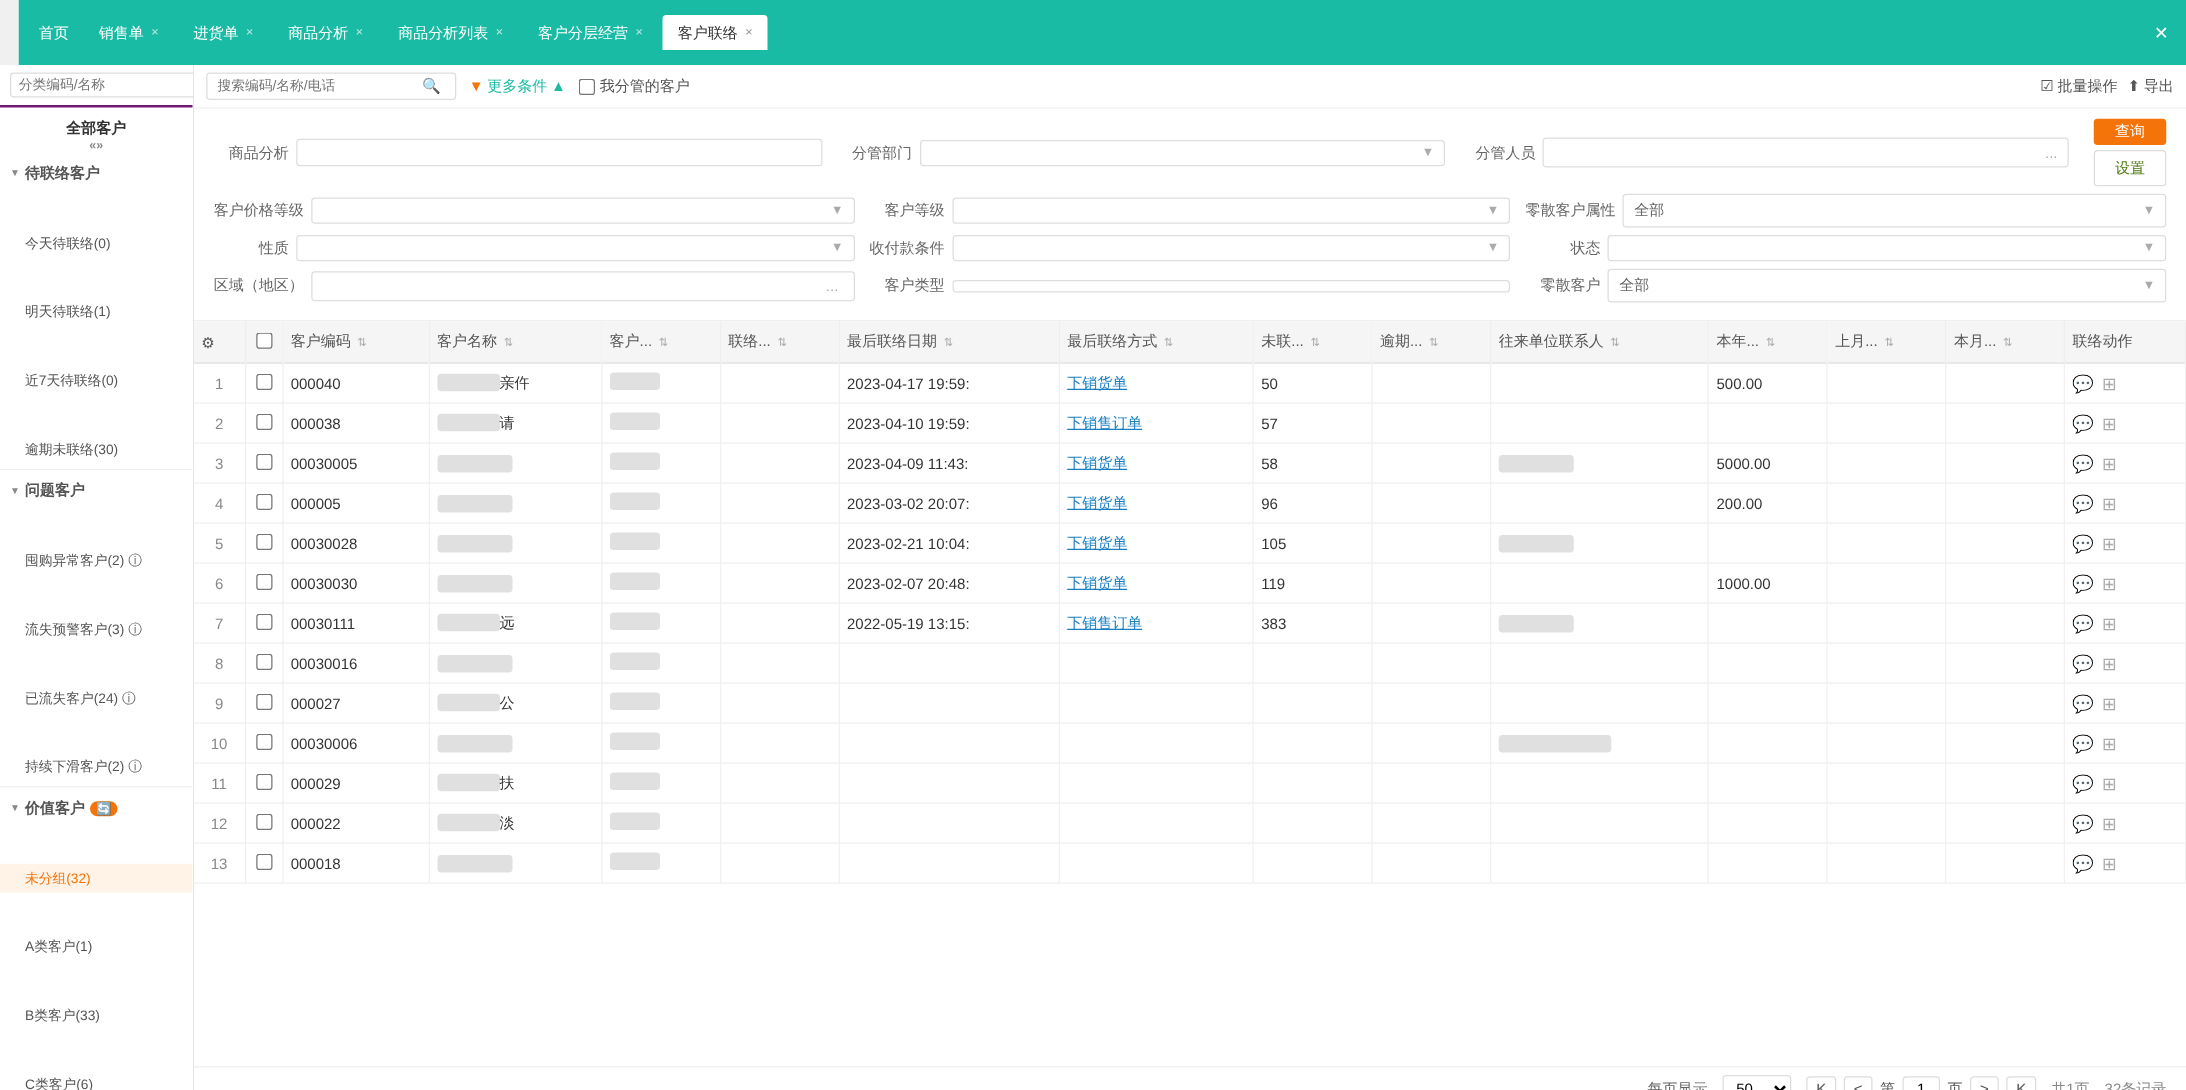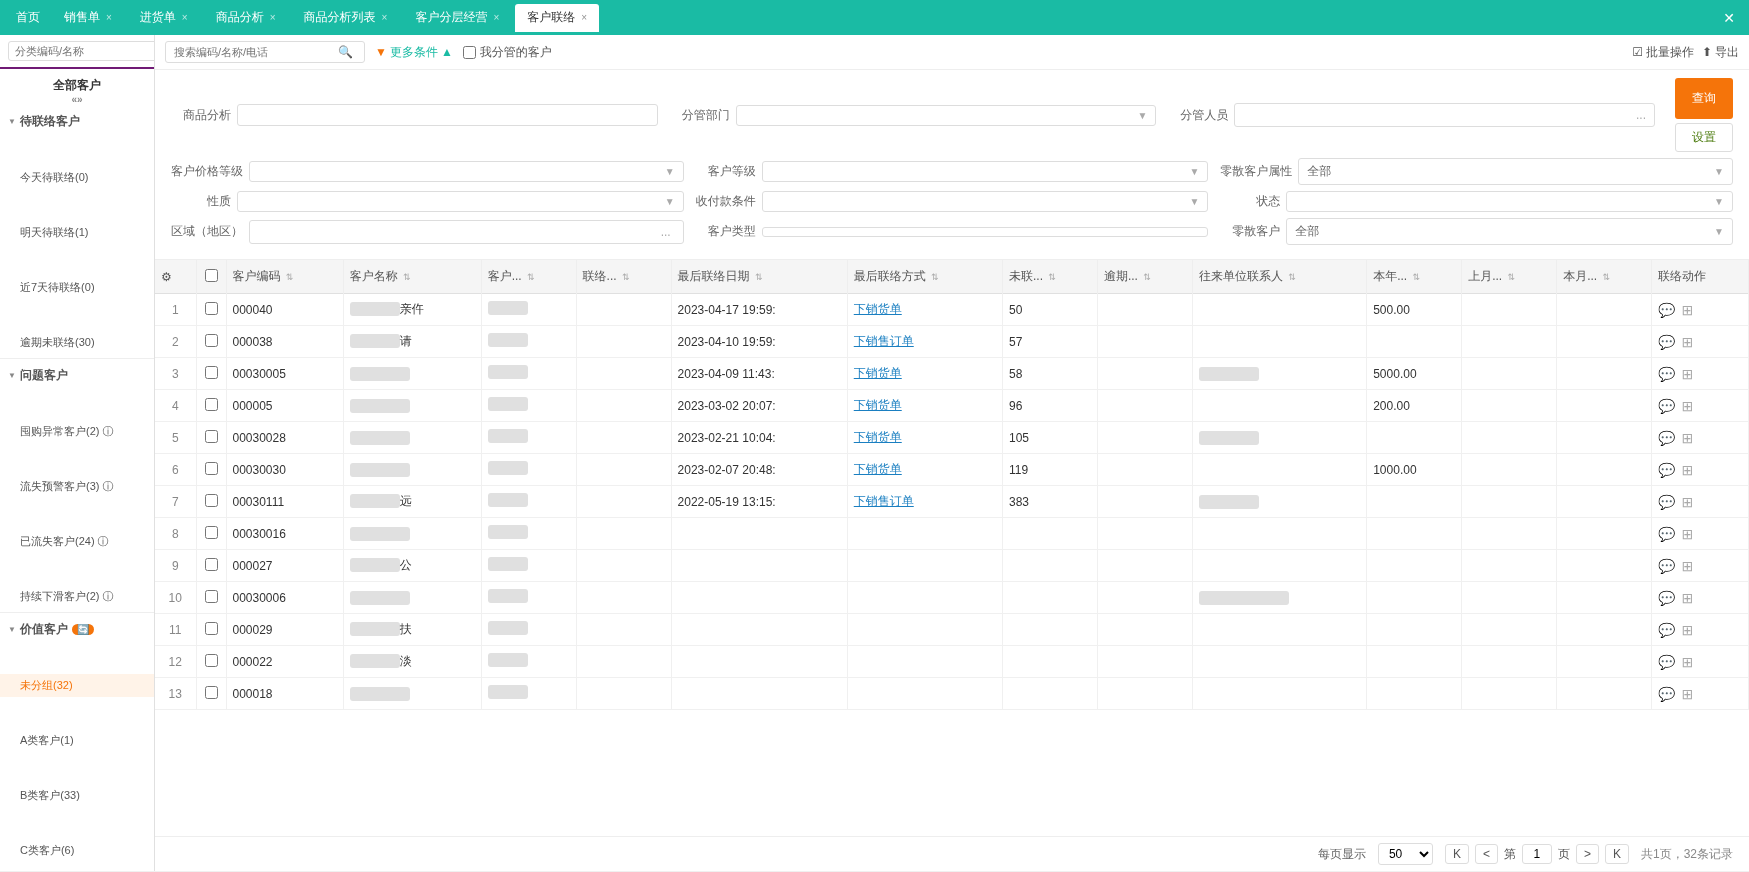--- a/index.html
+++ b/index.html
@@ -3,23 +3,24 @@
   <meta charset="utf-8">
   <style>
     * { box-sizing: border-box; margin: 0; padding: 0; font-family: 'Microsoft YaHei', Arial, sans-serif; font-size: 12px; }
     body { background: #f0f0f0; overflow: hidden; }
 
     
     .top-nav {
       display: flex;
       align-items: center;
       background: #1abba4;
-      height: 35px;
+      height: 52px;
       padding: 0 8px;
       gap: 4px;
+      margin-left: 15px;
     }
     .nav-tab {
       display: flex;
       align-items: center;
       height: 28px;
       padding: 0 12px;
       color: #fff;
       cursor: pointer;
       border-radius: 3px 3px 0 0;
       gap: 6px;
@@ -223,21 +224,21 @@
       display: flex;
       flex-direction: column;
       gap: 4px;
       margin-left: 8px;
     }
     .btn-query {
       background: #f5740a;
       color: #fff;
       border: none;
       border-radius: 3px;
-      padding: 12px 16px;
+      padding: 2px 16px;
       cursor: pointer;
       font-size: 12px;
     }
     .btn-reset {
       background: #fff;
       color: #4d7c0f;
       border: 1px solid #ddd;
       border-radius: 3px;
       padding: 5px 16px;
       cursor: pointer;

